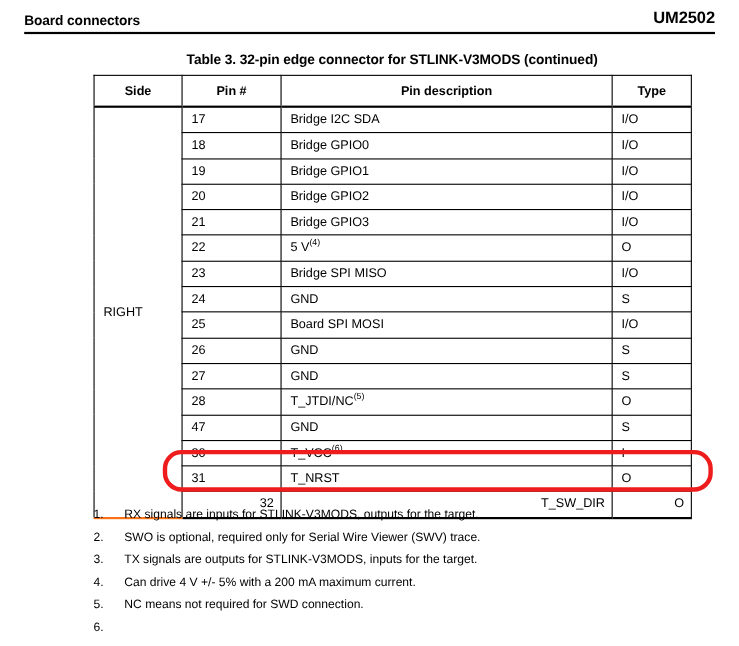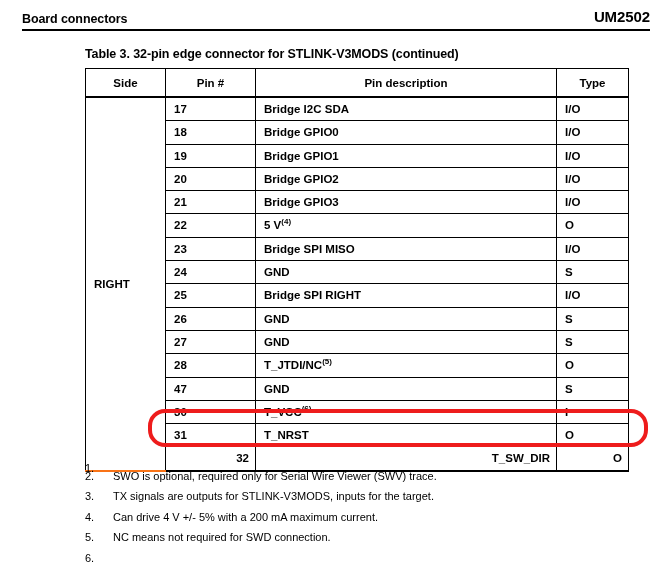--- a/index.html
+++ b/index.html
@@ -48,21 +48,21 @@
     height: 2px;
     background: #000000;
   }
 
   
   .table-title {
     position: absolute;
     top: 47px;
     left: 85px;
     width: 543px;
-    text-align: left;
+    text-align: center;
     font-size: 12.5px;
     font-weight: bold;
     letter-spacing: -0.1px;
   }
 
   
   .pin-table {
     position: absolute;
     top: 68px;
     left: 85px;
@@ -84,21 +84,21 @@
   }
   .pin-table thead th {
     height: 27px;
     font-size: 11.5px;
     font-weight: bold;
     border-bottom: 2px solid #000000;
   }
   .pin-table tbody td {
     height: 22.3px;
     line-height: 22.3px;
-    font-weight: bold;
+    font-weight: normal;
     white-space: nowrap;
     margin-top: 44px;
   }
   .pin-table tbody tr:last-child td {
     border-bottom: 2px solid #000000;
     text-align: right;
   }
   .pin-table td.side-cell {
     text-align: left;
     padding-left: 8px;
@@ -218,21 +218,21 @@
         <td class="desc-cell"><span>Bridge SPI MISO</span></td>
         <td class="type-cell">I/O</td>
       </tr>
       <tr>
         <td class="pin-cell">24</td>
         <td class="desc-cell"><span>GND</span></td>
         <td class="type-cell">S</td>
       </tr>
       <tr>
         <td class="pin-cell">25</td>
-        <td class="desc-cell"><span>Bridge SPI RIGHT</span></td>
+        <td class="desc-cell"><span>Board SPI MOSI</span></td>
         <td class="type-cell">I/O</td>
       </tr>
       <tr>
         <td class="pin-cell">26</td>
         <td class="desc-cell"><span>GND</span></td>
         <td class="type-cell">S</td>
       </tr>
       <tr>
         <td class="pin-cell">27</td>
         <td class="desc-cell"><span>GND</span></td>
@@ -262,19 +262,19 @@
         <td class="pin-cell">32</td>
         <td class="desc-cell"><span>T_SW_DIR</span></td>
         <td class="type-cell">O</td>
       </tr>
     </tbody>
 </table>
 
 <div class="red-annotation" style="border-color: rgb(238, 28, 28);"></div>
 
 <div class="footnotes">
-    <div class="footnote"><span class="fn-num">1.</span></div>
+    <div class="footnote"><span class="fn-num">1.</span><span>RX signals are inputs for STLINK-V3MODS, outputs for the target.</span></div>
     <div class="footnote"><span class="fn-num">2.</span><span>SWO is optional, required only for Serial Wire Viewer (SWV) trace.</span></div>
     <div class="footnote"><span class="fn-num">3.</span><span>TX signals are outputs for STLINK-V3MODS, inputs for the target.</span></div>
     <div class="footnote"><span class="fn-num">4.</span><span>Can drive 4 V +/- 5% with a 200 mA maximum current.</span></div>
     <div class="footnote"><span class="fn-num">5.</span><span>NC means not required for SWD connection.</span></div>
     <div class="footnote"><span class="fn-num">6.</span></div>
   </div>
 
 </body></html>

